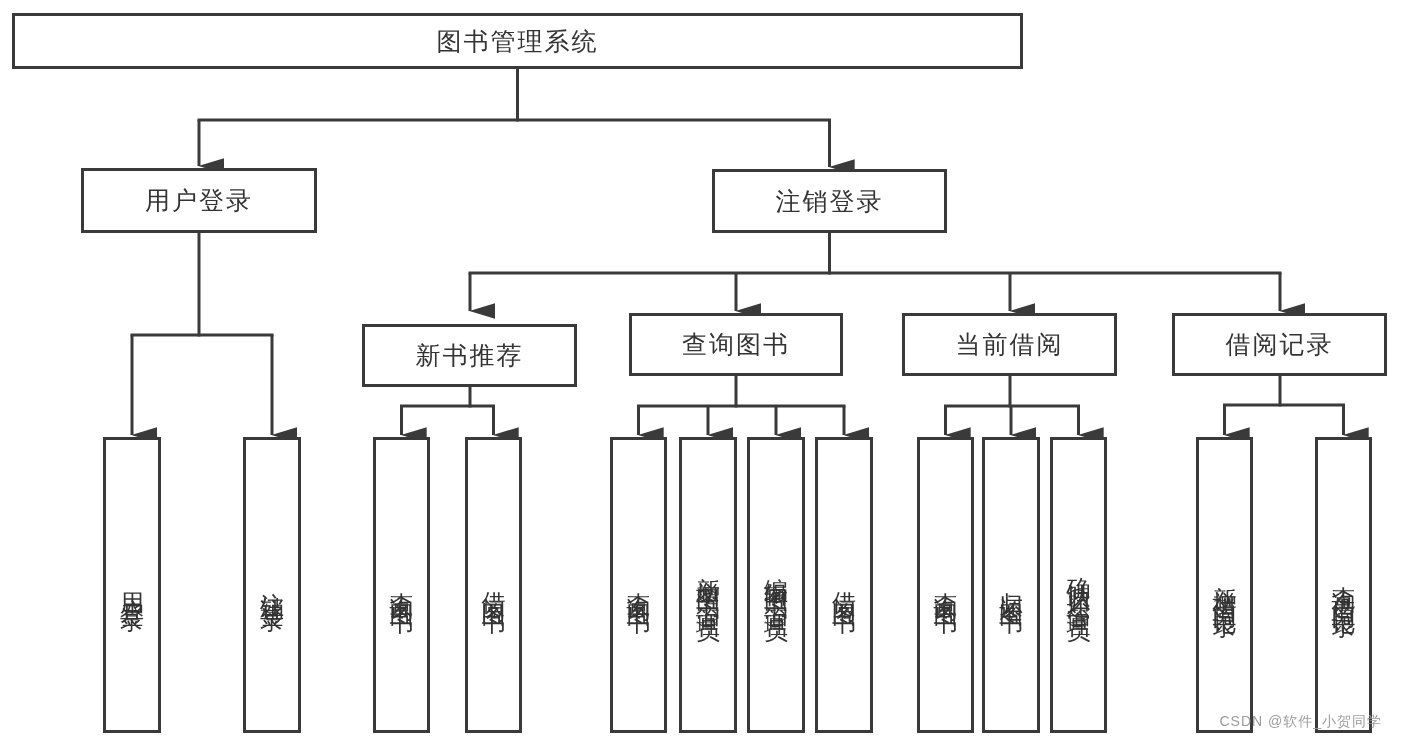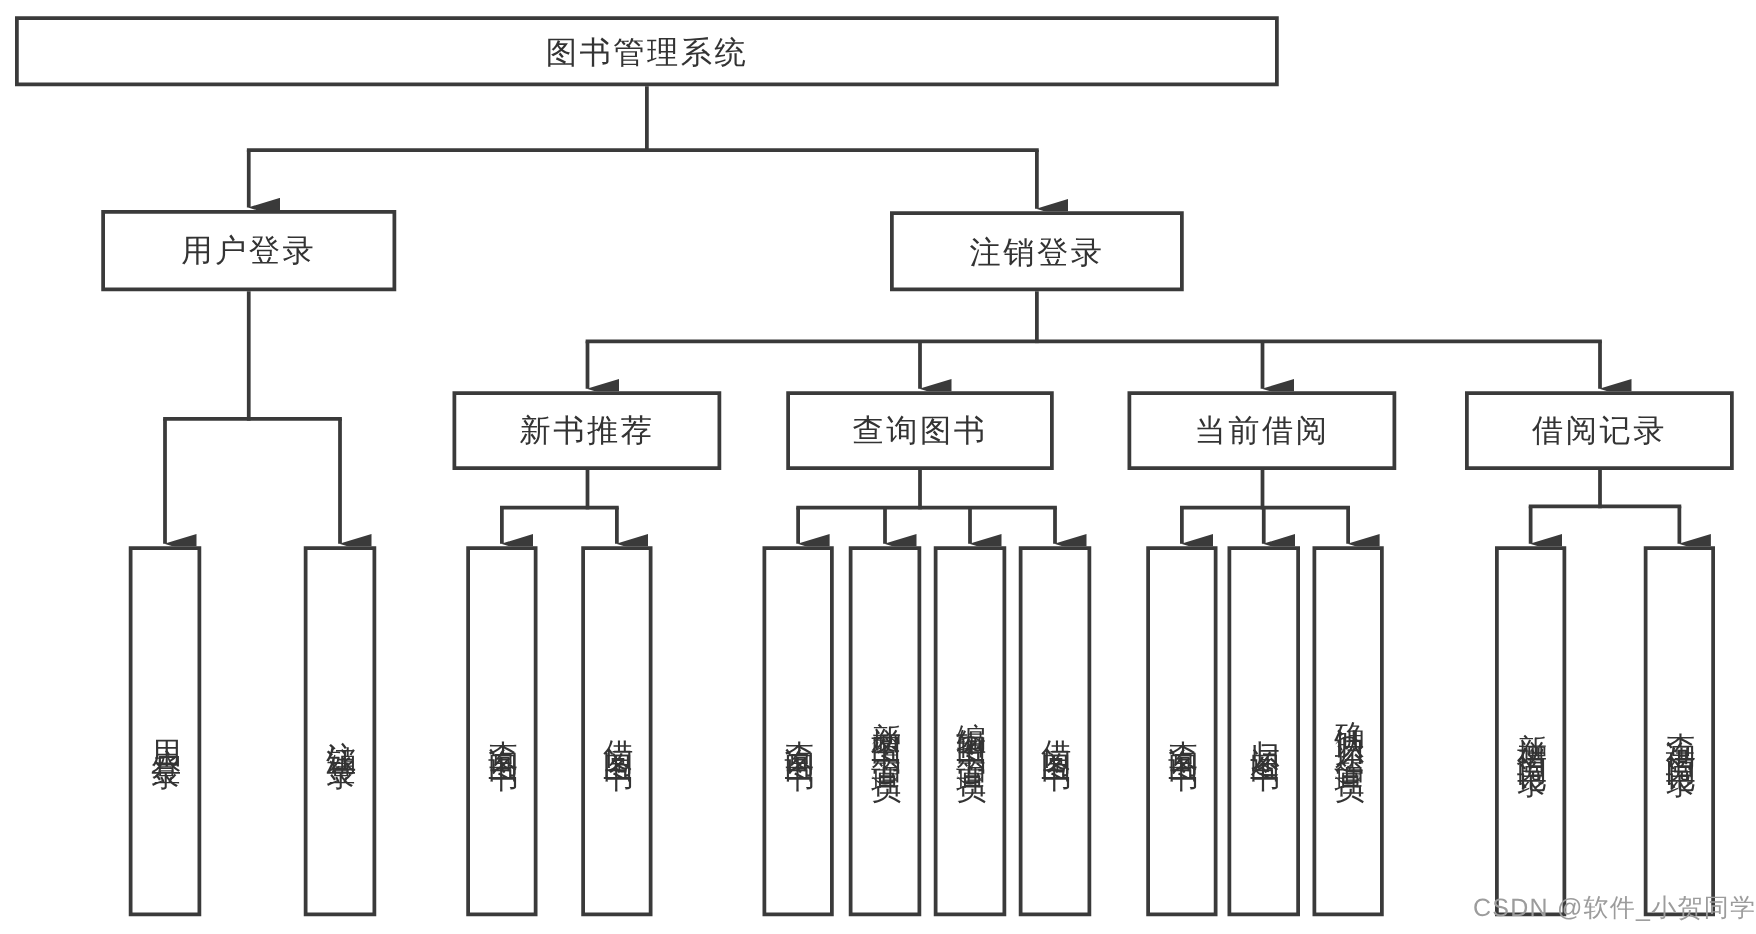--- a/index.html
+++ b/index.html
@@ -53,22 +53,22 @@
     writing-mode: vertical-rl;
     text-orientation: mixed;
     font-size: 24px;
     letter-spacing: 6px;
     white-space: normal;
     line-height: 1;
   }
   .watermark {
     position: absolute;
     top: 713px;
-    right: 0;
-    font-size: 20px;
+    right: 23px;
+    font-size: 14px;
     color: var(--watermark);
     letter-spacing: 1px;
     z-index: 2;
     white-space: nowrap;
   }
 </style>
 </head>
 <body>
 
 <div class="canvas">
@@ -139,21 +139,21 @@
     <span class="lbl">图书管理系统</span>
   </div>
 
   <div class="node" style="left:81px;top:168px;width:236px;height:65px">
     <span class="lbl">用户登录</span>
   </div>
   <div class="node" style="left:712px;top:169px;width:235px;height:64px">
     <span class="lbl">注销登录</span>
   </div>
 
-  <div class="node" style="left:362px;top:313px;width:215px;height:63px">
+  <div class="node" style="left:362px;top:324px;width:215px;height:63px">
     <span class="lbl">新书推荐</span>
   </div>
   <div class="node" style="left:629px;top:313px;width:214px;height:63px">
     <span class="lbl">查询图书</span>
   </div>
   <div class="node" style="left:1172px;top:313px;width:215px;height:63px">
     <span class="lbl">借阅记录</span>
   </div>
   <div class="node" style="left:902px;top:313px;width:215px;height:63px">
     <span class="lbl">当前借阅</span>

